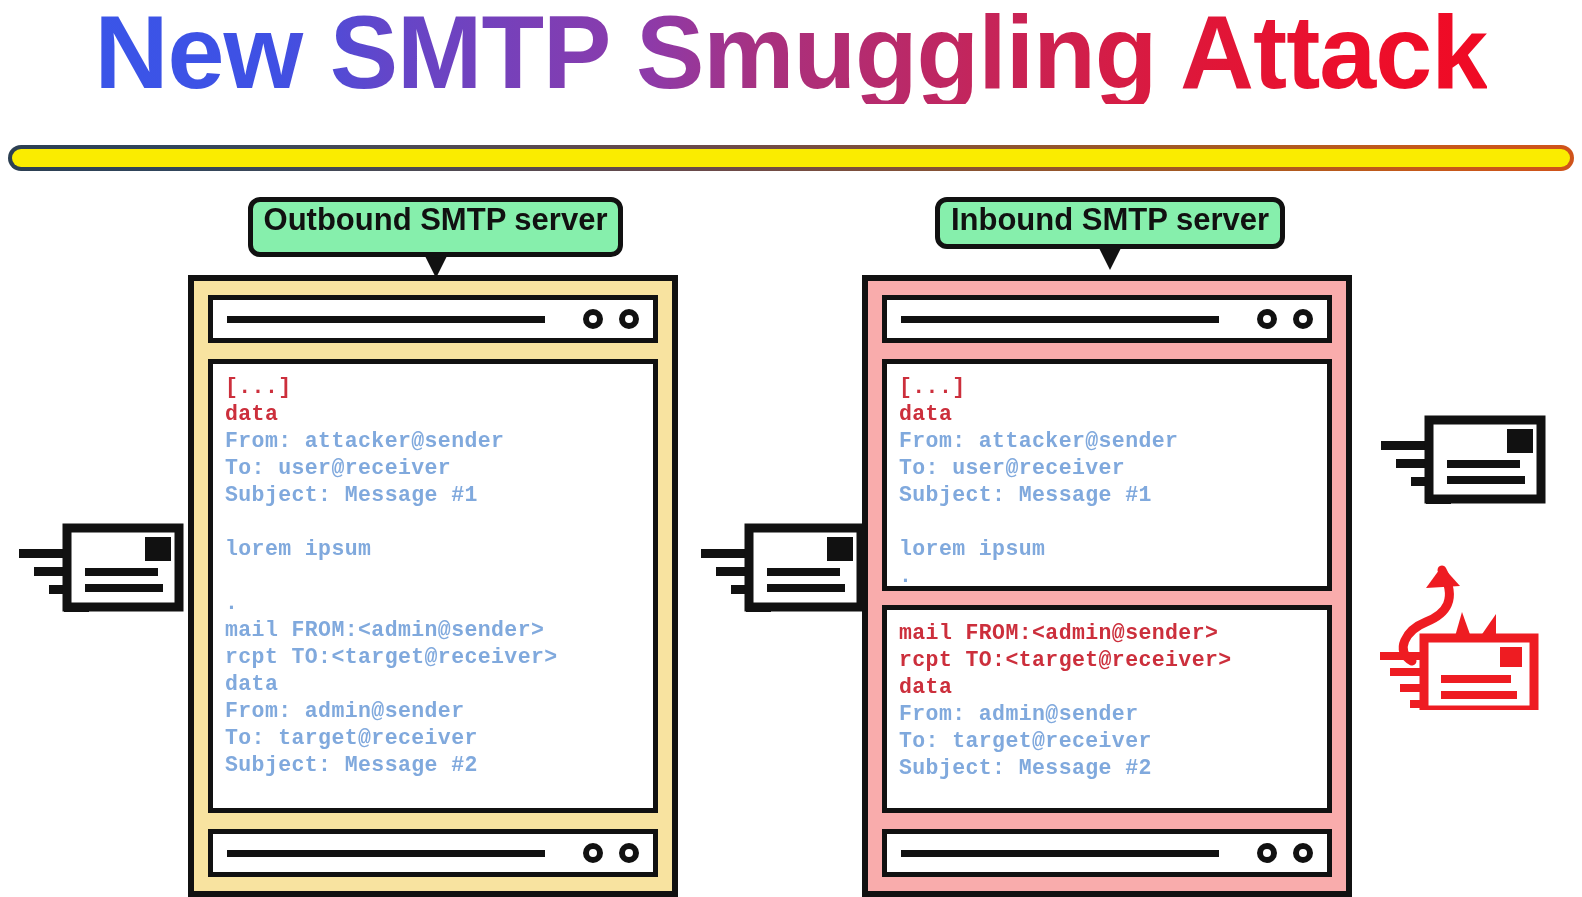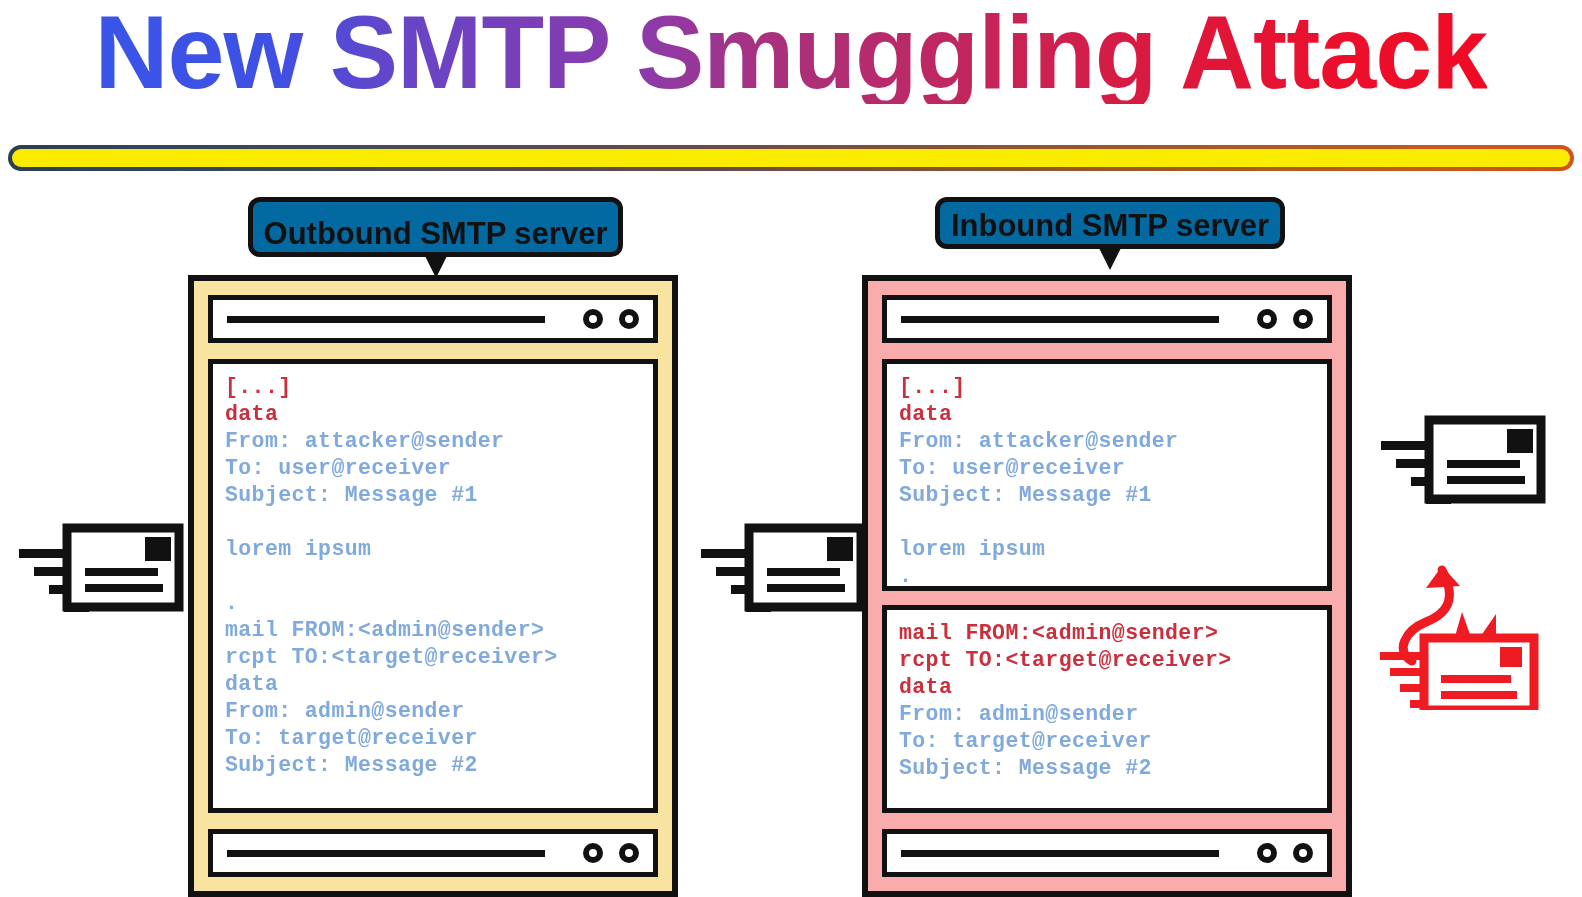--- a/index.html
+++ b/index.html
@@ -72,25 +72,25 @@
   #divider-bar-inner {
     width: 100%;
     height: 100%;
     border-radius: 9px;
     background: #faec00;
   }
 
   
   .callout {
     position: absolute;
-    background: #0369a1;
+    background: #86efac;
     border: 5px solid #111111;
     border-radius: 12px;
     display: flex;
-    align-items: flex-end;
+    align-items: flex-start;
     justify-content: center;
     font-weight: 700;
     font-size: 31px;
     color: #111111;
     white-space: nowrap;
     z-index: 5;
   }
   .callout .pointer-outer {
     position: absolute;
     bottom: -26px;

